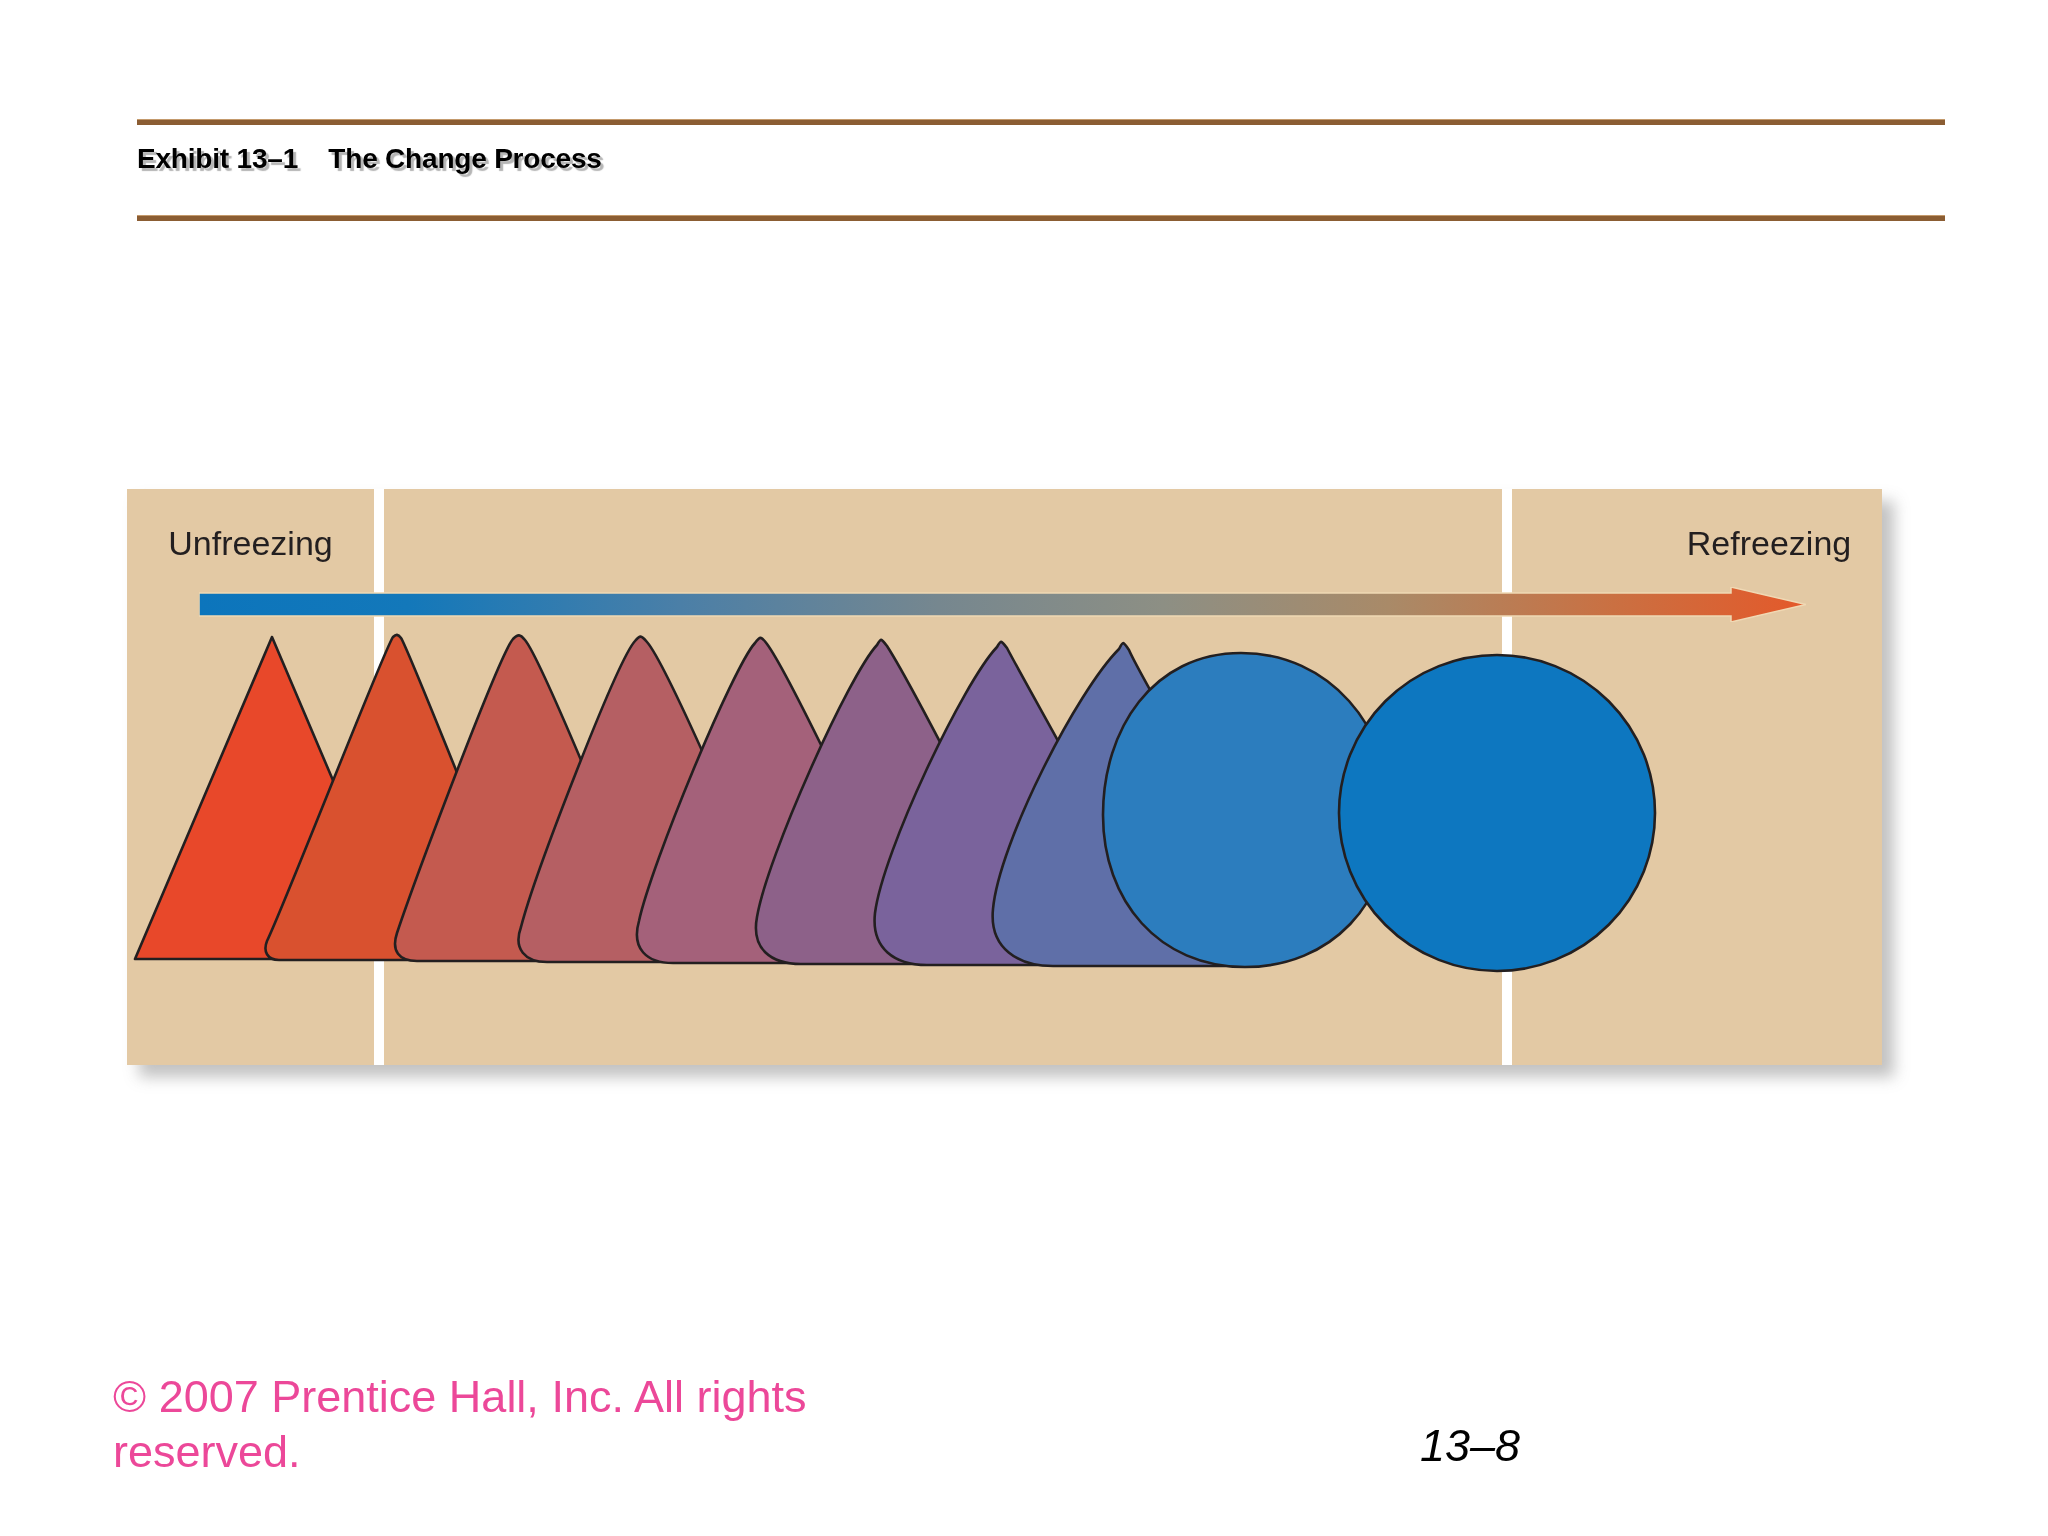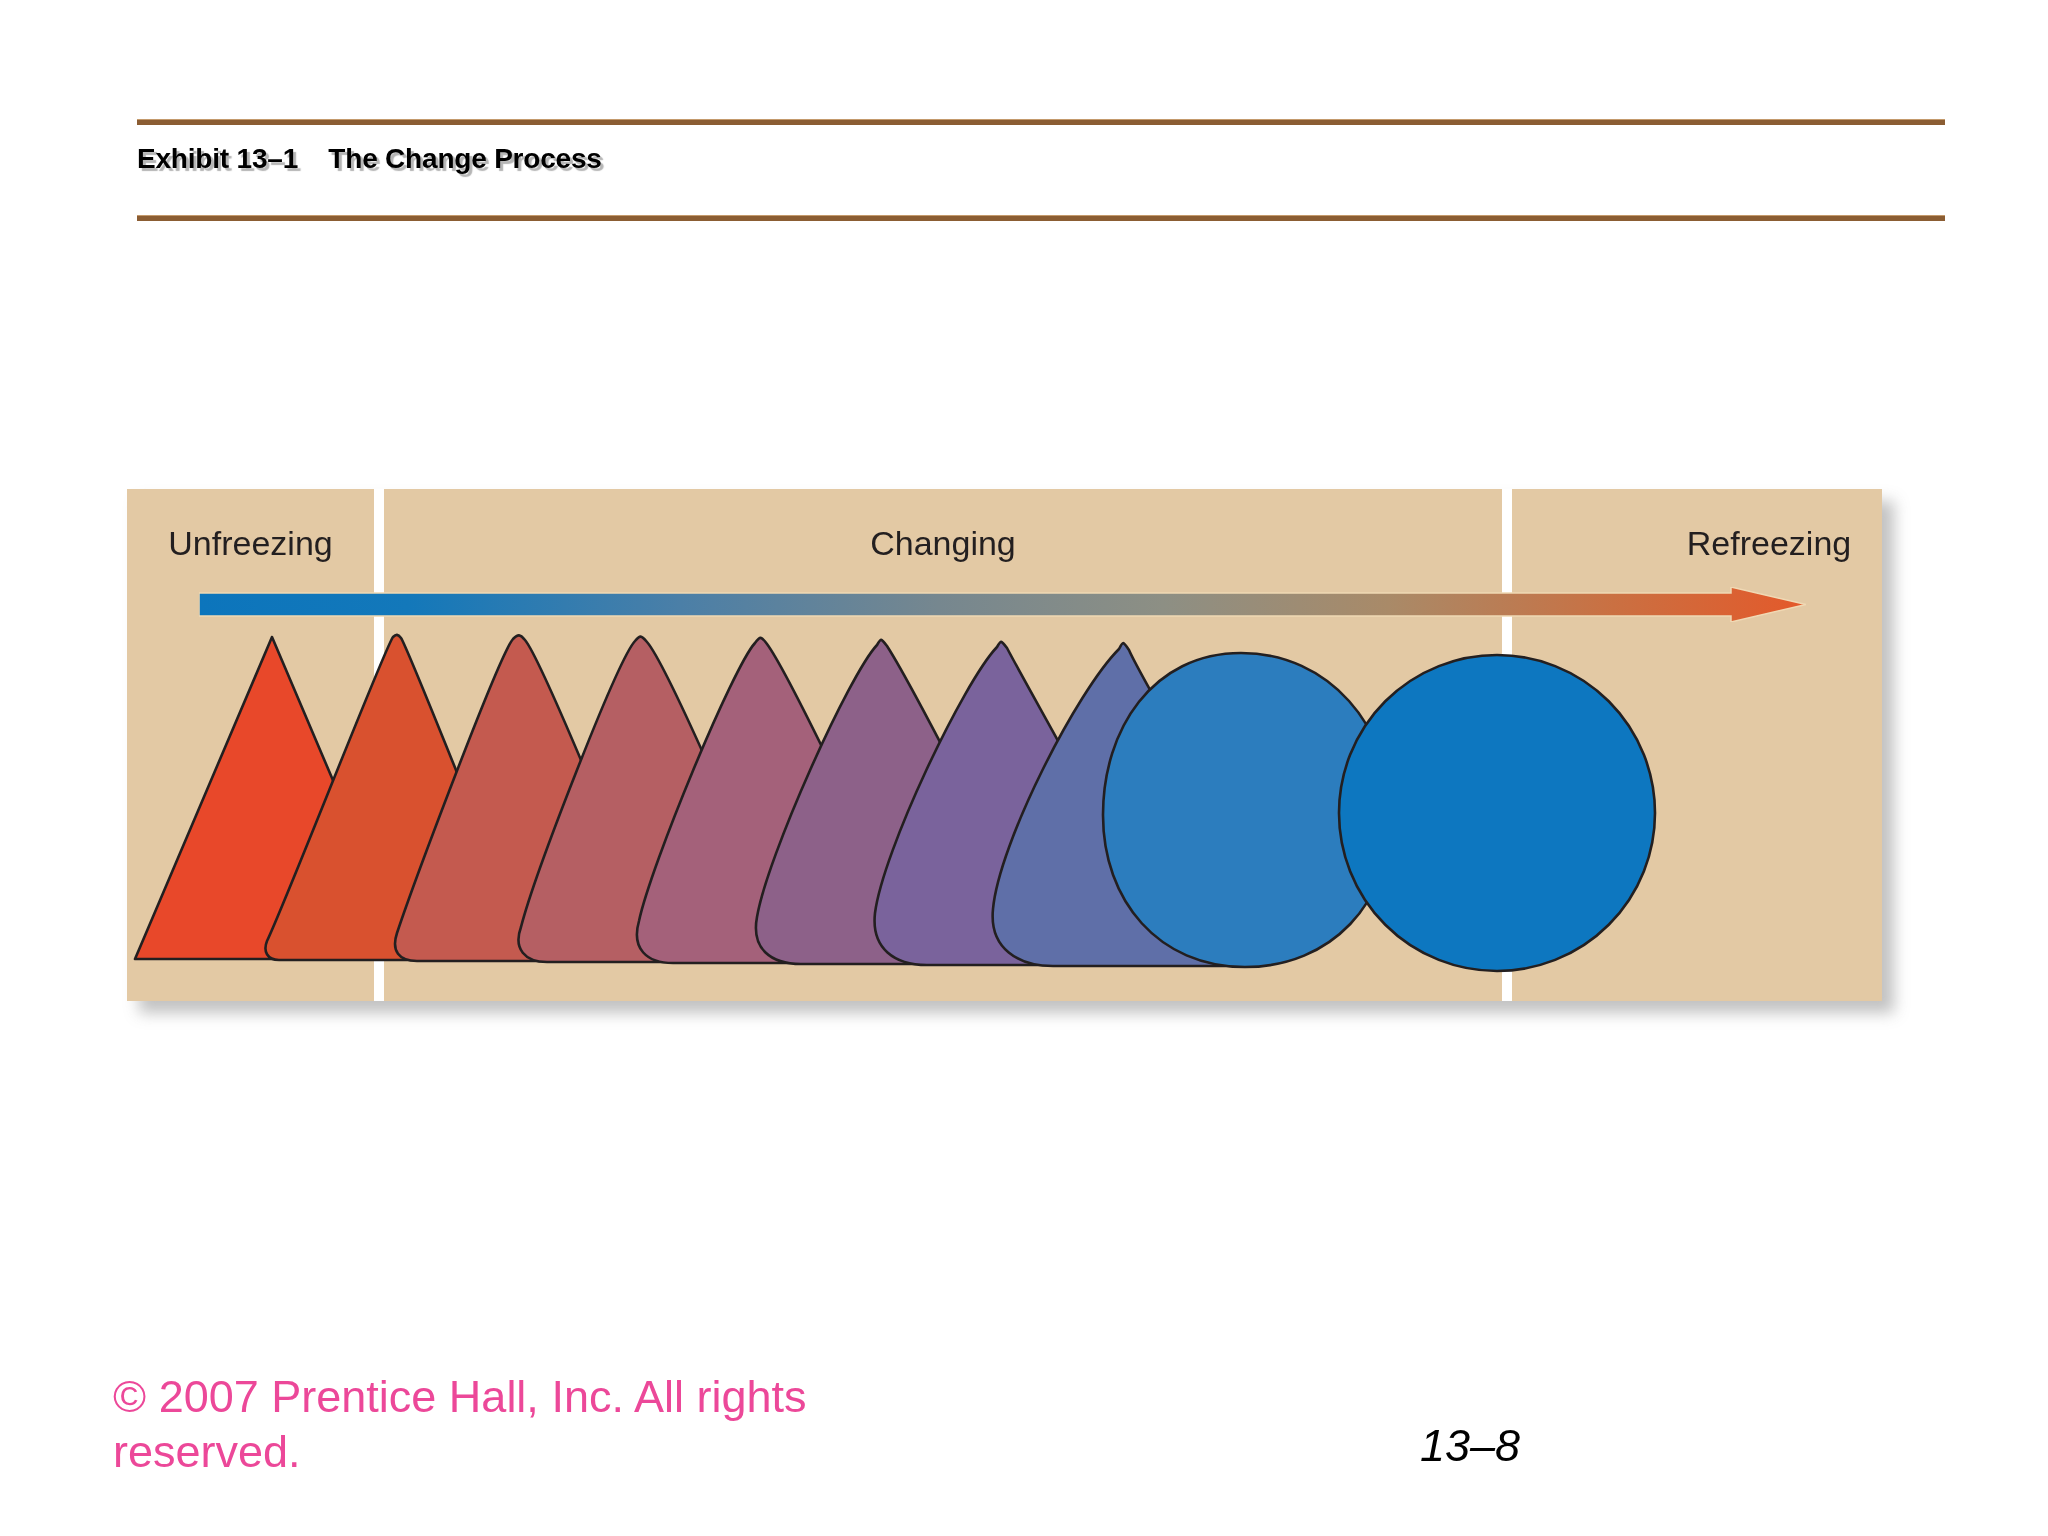--- a/index.html
+++ b/index.html
@@ -46,21 +46,21 @@
     text-shadow: 3px 3px 1px rgba(120,120,120,0.55);
     text-align: center;
   }
 
   
   #diagram-panel {
     position: absolute;
     left: 127px;
     top: 489px;
     width: 1755px;
-    height: 512px;
+    height: 576px;
     background: #e3c9a4;
     box-shadow: 12px 12px 14px rgba(120,120,120,0.45);
   }
   .panel-divider {
     position: absolute;
     top: 0;
     width: 10px;
     height: 100%;
     background: #ffffff;
   }
@@ -125,21 +125,20 @@
 <div id="header-rule-top"></div>
 <div id="slide-title">Exhibit 13–1    The Change Process</div>
 <div id="header-rule-bottom"></div>
 
 <div id="diagram-panel">
 
   <div class="panel-divider" id="divider-1"></div>
   <div class="panel-divider" id="divider-2"></div>
 
   <div class="stage-label" id="label-unfreezing">Unfreezing</div>
-  <div class="stage-label" id="label-changing">Changing</div>
   <div class="stage-label" id="label-refreezing">Refreezing</div>
 
   <div id="process-arrow">
     <svg width="1607" height="35" viewBox="0 0 1607 35" xmlns="http://www.w3.org/2000/svg">
       <defs>
         <linearGradient id="arrowGrad" x1="0" y1="0" x2="1" y2="0">
           <stop offset="0.00" stop-color="#0c75bc"></stop>
           <stop offset="0.13" stop-color="#1378ba"></stop>
           <stop offset="0.30" stop-color="#4b7fa7"></stop>
           <stop offset="0.46" stop-color="#76878f"></stop>

